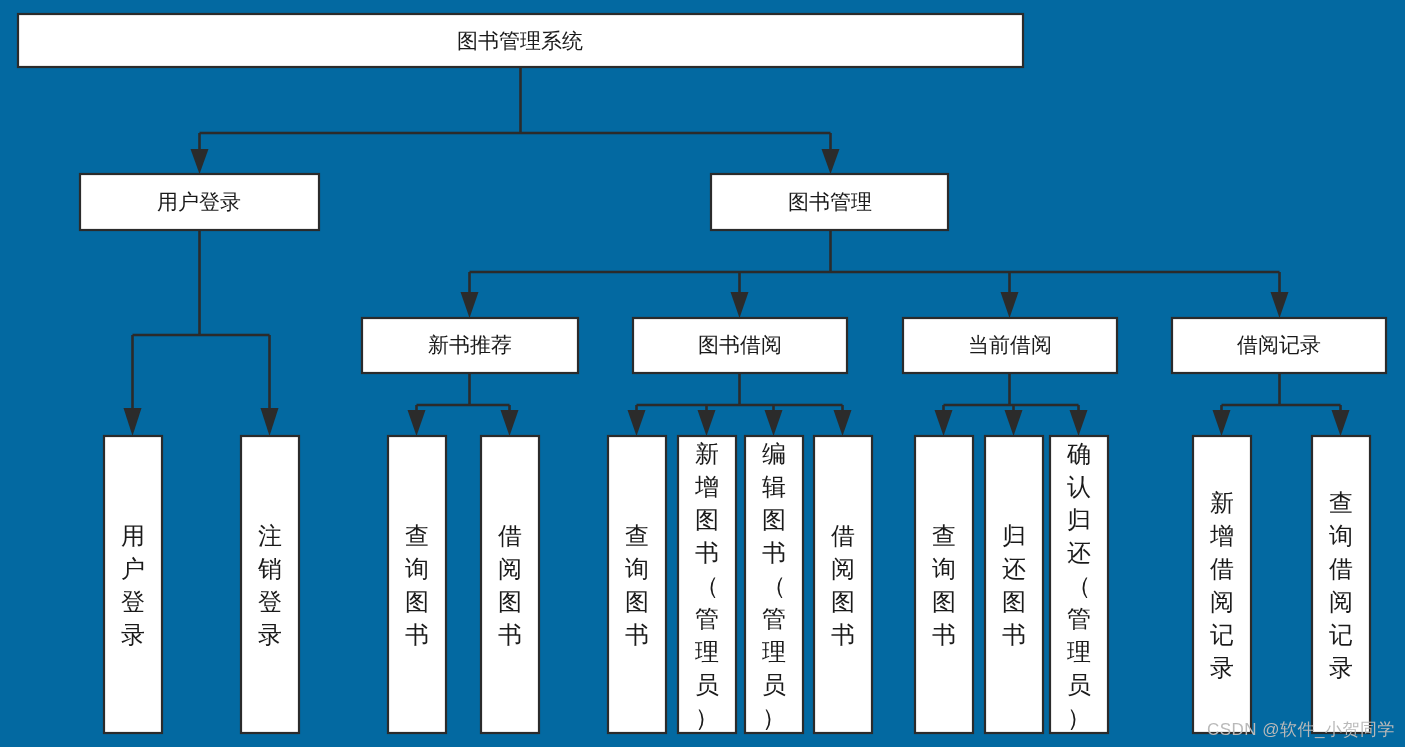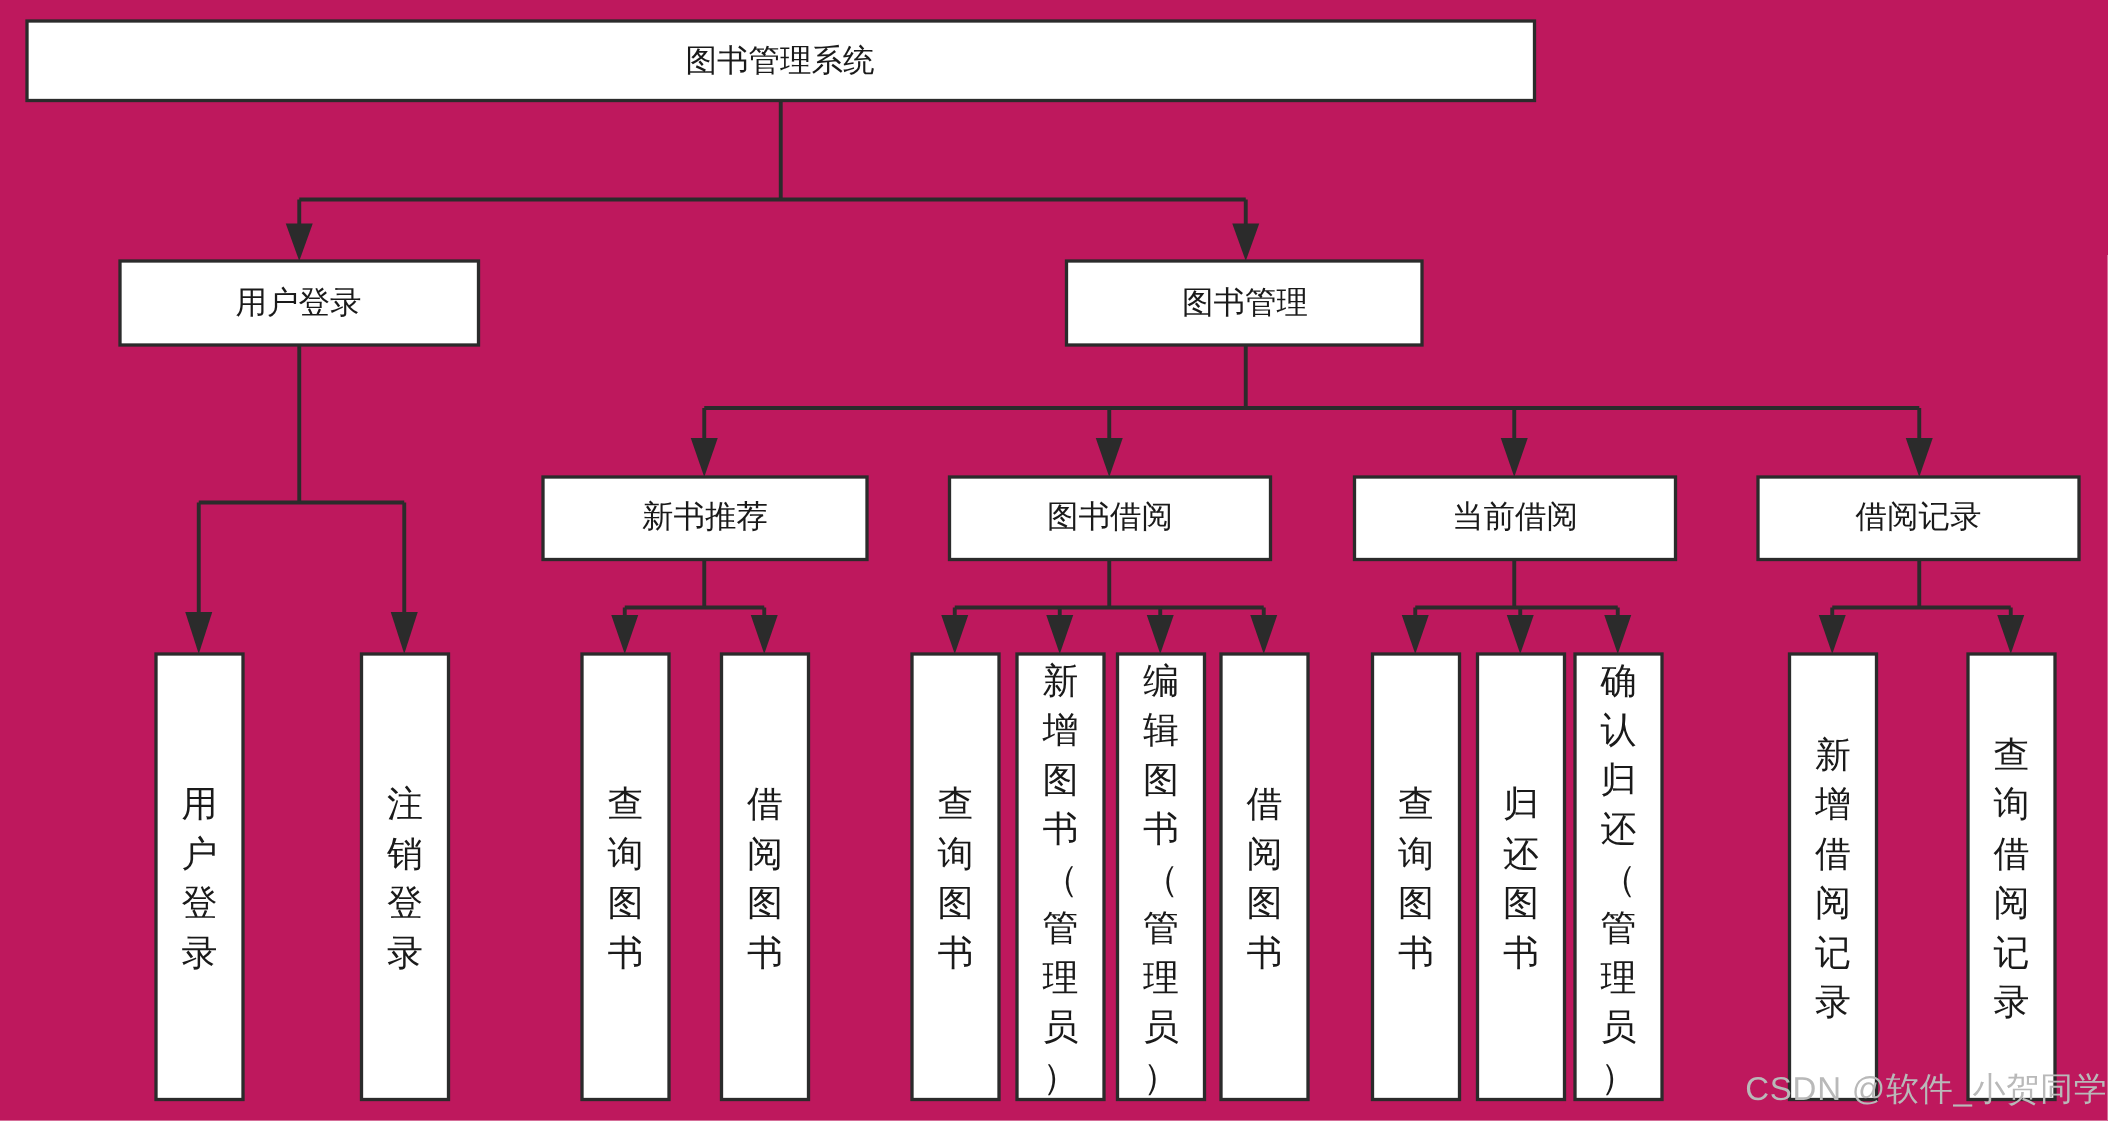--- a/index.html
+++ b/index.html
@@ -10,21 +10,21 @@
   body {
     width: 1405px;
     height: 747px;
     overflow: hidden;
     font-family: "Liberation Sans", "DejaVu Sans", sans-serif;
   }
   #diagram-root {
     position: relative;
     width: 1405px;
     height: 747px;
-    background: #be185d;
+    background: #0369a1;
   }
   svg.diagram-canvas {
     position: absolute;
     top: 0;
     left: 0;
     width: 1405px;
     height: 747px;
     display: block;
   }
   .node-box {
@@ -49,24 +49,24 @@
     dominant-baseline: middle;
   }
   .node-label-v {
     font-family: "Liberation Sans", "DejaVu Sans", sans-serif;
     font-size: 24px;
     fill: #1a1a1a;
     text-anchor: middle;
   }
   .watermark-text {
     position: absolute;
-    right: 0;
+    right: 10px;
     bottom: 6px;
     font-family: "Liberation Sans", "DejaVu Sans", sans-serif;
-    font-size: 22px;
+    font-size: 17px;
     color: #b9b9b9;
     white-space: nowrap;
     letter-spacing: 0.5px;
   }
 </style>
 </head>
 <body>
 
 <div id="diagram-root">
 

